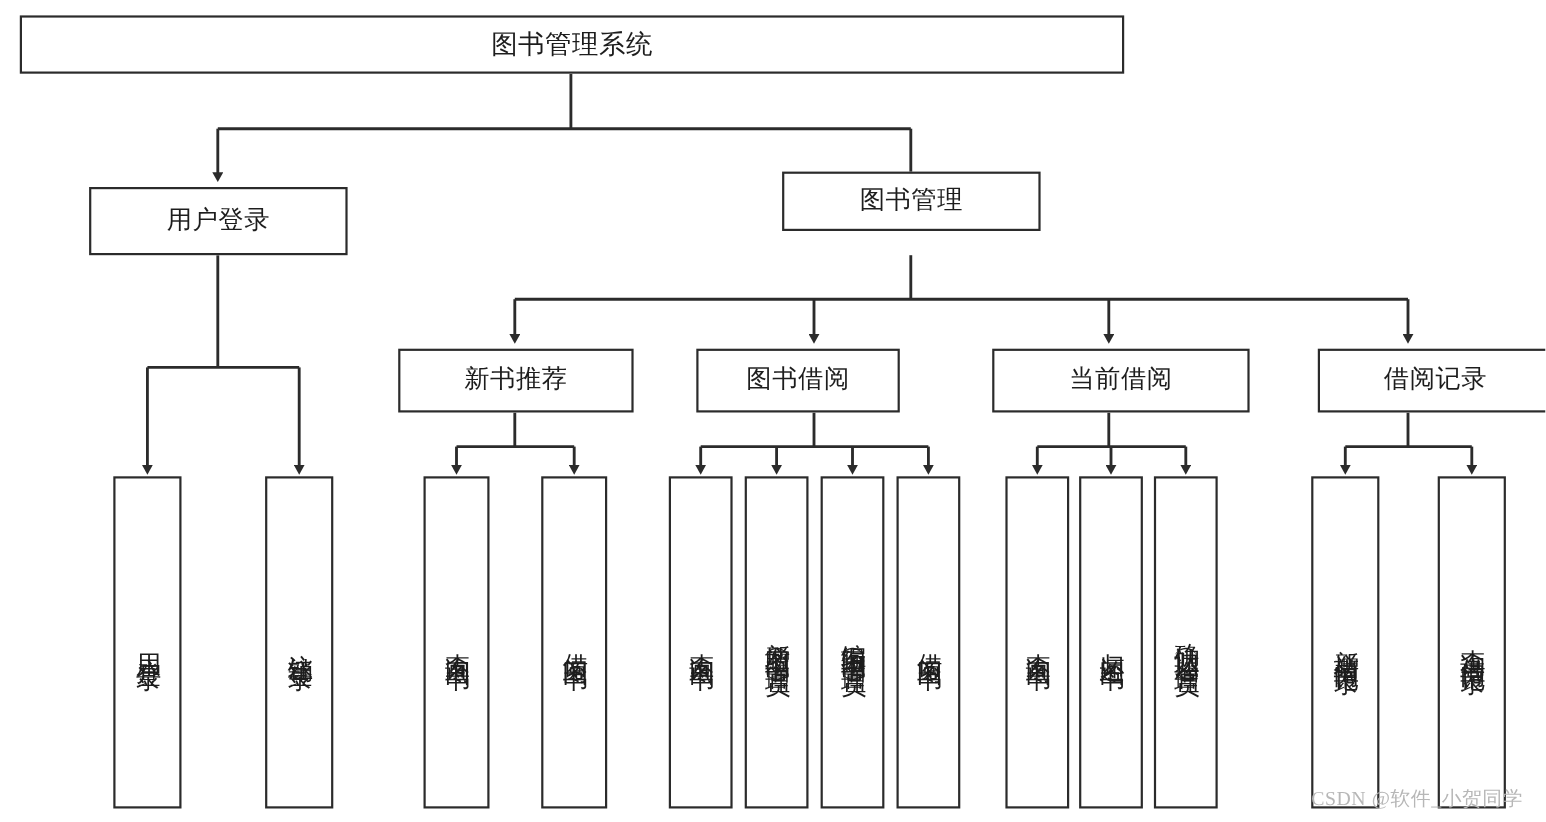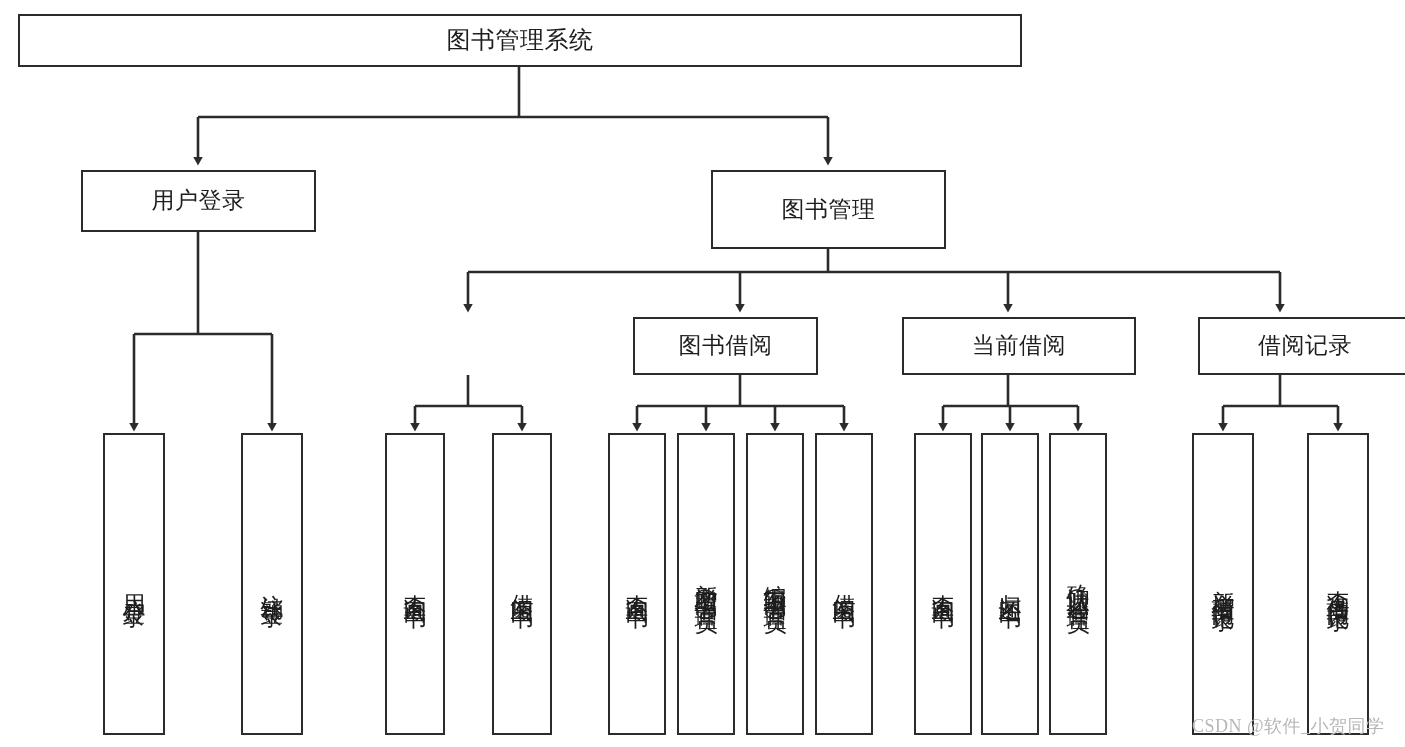--- a/index.html
+++ b/index.html
@@ -119,24 +119,27 @@
     </g>
   </svg>
 
   <div class="node-box root" style="left:18px; top:14px; width:1004px; height:53px;">
     <span class="node-label">图书管理系统</span>
   </div>
 
   <div class="node-box" style="left:81px; top:170px; width:235px; height:62px;">
     <span class="node-label">用户登录</span>
   </div>
-  <div class="node-box" style="left:711px; top:170px; width:235px; height:79px;">
+  <div class="node-box" style="left:711px; top:156px; width:235px; height:54px;">
     <span class="node-label">图书管理</span>
   </div>
 
+  <div class="node-box" style="left:362px; top:317px; width:214px; height:58px;">
+    <span class="node-label">新书推荐</span>
+  </div>
   <div class="node-box" style="left:633px; top:317px; width:185px; height:58px;">
     <span class="node-label">图书借阅</span>
   </div>
   <div class="node-box" style="left:902px; top:317px; width:234px; height:58px;">
     <span class="node-label">当前借阅</span>
   </div>
   <div class="node-box" style="left:1198px; top:317px; width:214px; height:58px;">
     <span class="node-label">借阅记录</span>
   </div>
 

